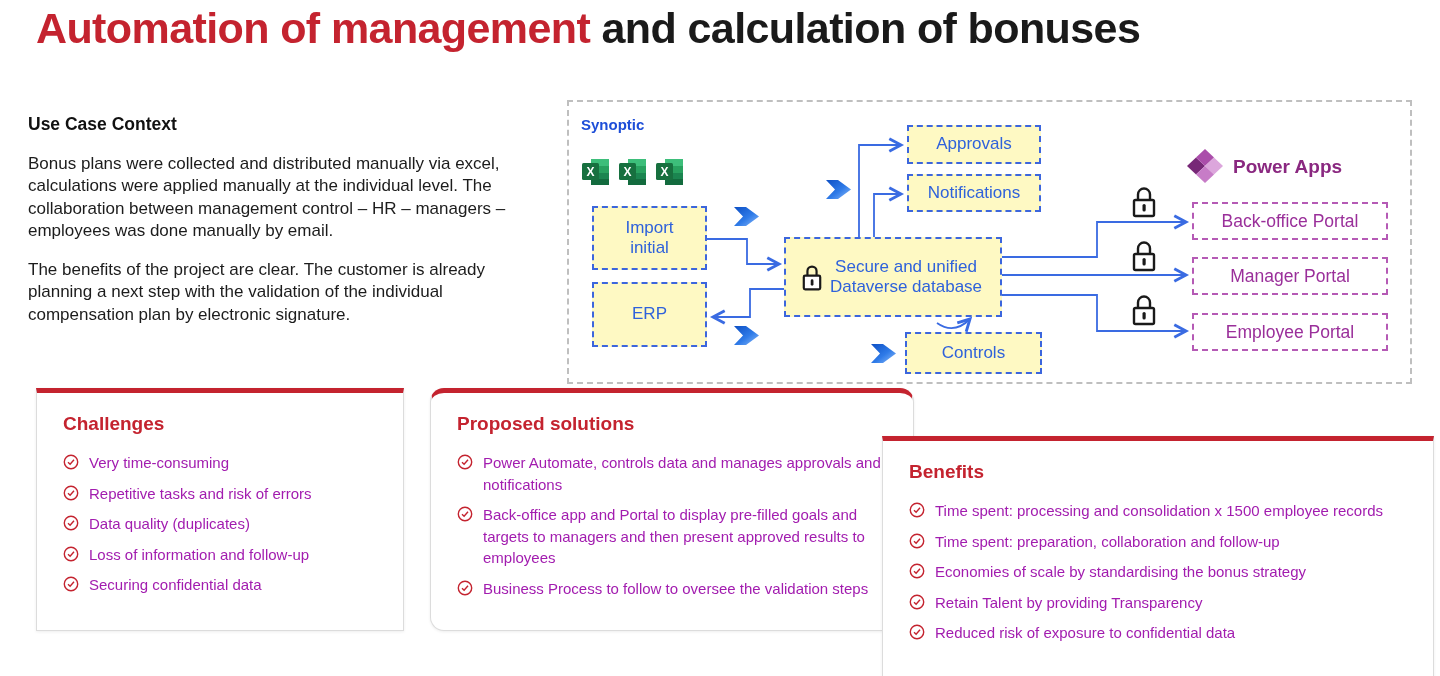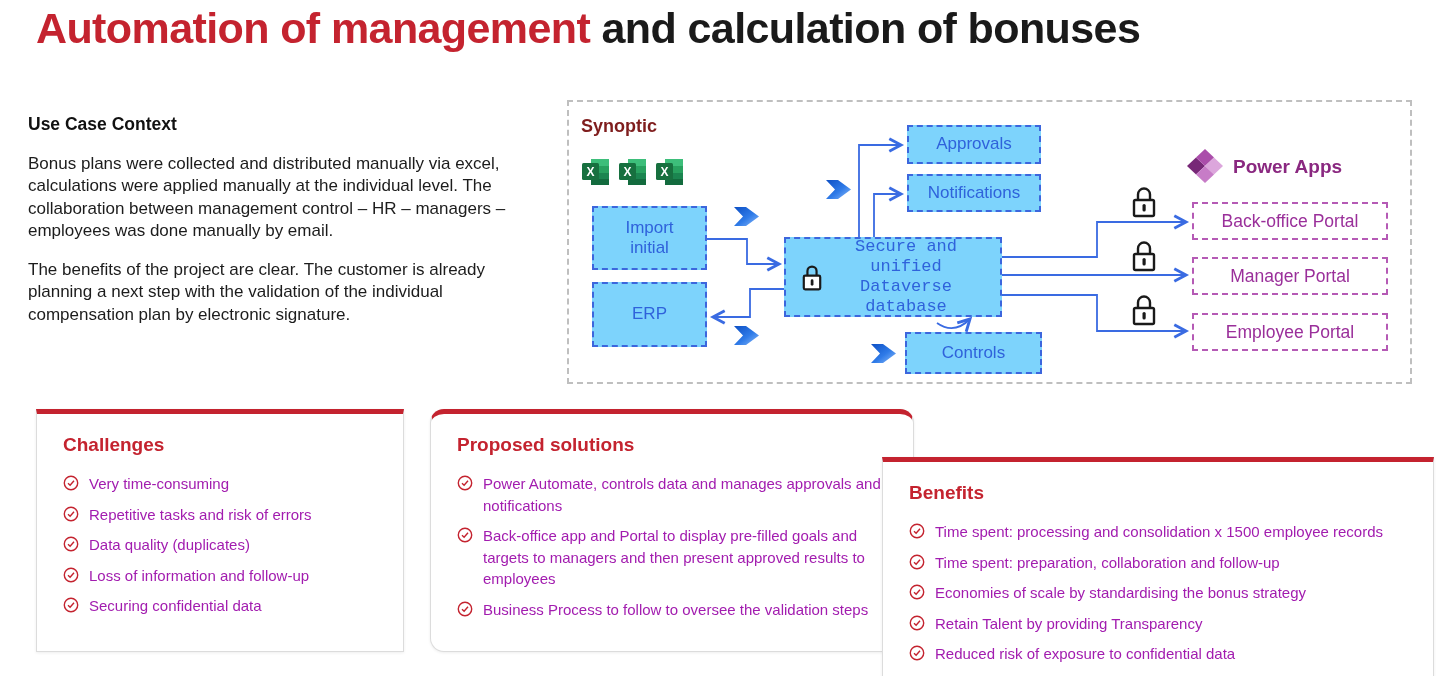--- a/index.html
+++ b/index.html
@@ -13,50 +13,50 @@
   .title .red { color:#C4232F; }
 
   
   .context { position:absolute; left:28px; top:114px; width:515px; color:#161616; }
   .context h3 { font-size:17.5px; font-weight:700; margin-bottom:18px; color:#111; }
   .context p { font-size:17px; line-height:1.31; margin-bottom:17px; color:#1c1c1c; }
 
   
   .synoptic { position:absolute; left:567px; top:100px; width:845px; height:284px;
               border:2px dashed #bfbfbf; background:#fff; }
-  .syn-heading { position:absolute; left:12px; top:14px; font-size:18px; font-weight:800; color:#7f1d1d; }
+  .syn-heading { position:absolute; left:12px; top:14px; font-size:15px; font-weight:800; color:#1d4ed8; }
   .excel-row { position:absolute; left:12px; top:56px; display:flex; gap:7px; }
 
   .dbox { position:absolute; border:2px dashed #3c66dd; color:#2f62db;
           display:flex; align-items:center; justify-content:center; text-align:center;
-          font-size:17px; line-height:1.18; background:#7dd3fc; }
+          font-size:17px; line-height:1.18; background:#fef9c3; }
   .pbox { position:absolute; border:2px dashed #b55ab5; color:#9a2f9a;
           display:flex; align-items:center; justify-content:center; text-align:center;
           font-size:17.5px; background:#fff; }
 
   .node-import    { left:23px;  top:104px; width:115px; height:64px; }
   .node-import span { max-width:72px; }
   .node-erp       { left:23px;  top:180px; width:115px; height:65px; }
-  .node-dataverse { left:215px; top:135px; width:218px; height:80px;font-family:Liberation Mono, monospace; }
+  .node-dataverse { left:215px; top:135px; width:218px; height:80px; }
   .node-dataverse .dv-text { width:160px; }
   .node-approvals { left:338px; top:23px;  width:134px; height:39px; }
   .node-notifications { left:338px; top:72px; width:134px; height:38px; }
   .node-controls  { left:336px; top:230px; width:137px; height:42px; }
   .portal-back    { left:623px; top:100px; width:196px; height:38px; }
   .portal-manager { left:623px; top:155px; width:196px; height:38px; }
   .portal-employee{ left:623px; top:211px; width:196px; height:38px; }
   .abs { position:absolute; }
 
   .pa-brand-label { position:absolute; left:664px; top:54px; font-size:19px;
                     font-weight:800; color:#8a2880; }
 
   .connectors { position:absolute; left:0; top:0; width:845px; height:284px; pointer-events:none; }
 
   
-  .card { position:absolute; top:409px; height:243px; background:#fff;
+  .card { position:absolute; top:388px; height:243px; background:#fff;
           border:1px solid #dcdcdc; border-top:5px solid #C4232F;
           box-shadow:0 1px 3px rgba(0,0,0,.07); padding:20px 24px 16px 26px; }
   .card-1 { left:36px;  width:368px; }
   .card-2 { left:430px; width:484px;border-radius:14px; }
   .card-3 { left:882px; width:552px;margin-top:48px; }
   .card h4 { color:#C4232F; font-size:19px; font-weight:800; margin-bottom:17px; }
   .card ul { list-style:none; }
   .card li { display:flex; gap:10px; margin-bottom:9px; font-size:15px;
              line-height:1.44; color:#a21caf; }
   .card li svg { flex:0 0 auto; margin-top:2px; }

